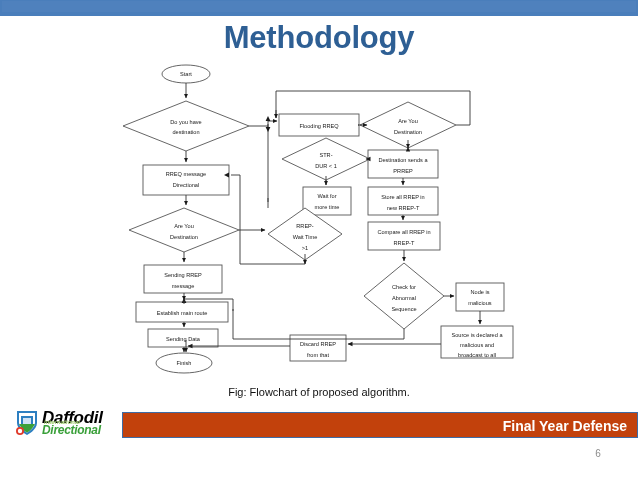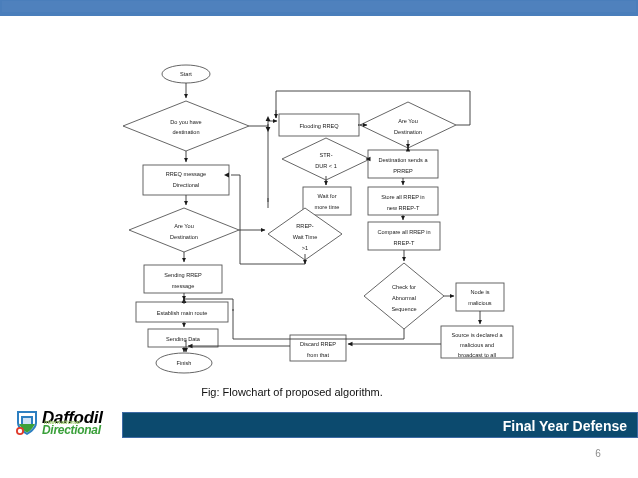--- a/index.html
+++ b/index.html
@@ -46,26 +46,27 @@
     fill:#1a1a1a;
   }
 
   
   .caption{
     position:absolute;left:0;top:386px;width:584px;
     text-align:center;
     font-size:11px;
     color:#111;
     font-family:"Liberation Sans", sans-serif;
+    padding-left:27px;
   }
 
   
   .footer-bar{
     position:absolute;left:122px;top:412px;width:516px;height:26px;
-    background:#0c4a6e;
+    background:#c2410c;
     border:1px solid #3e6ba5;
     box-sizing:border-box;
   }
   .footer-label{
     position:absolute;right:10px;top:0;height:26px;line-height:26px;
     color:#ffffff;font-size:14px;font-weight:bold;
     font-family:"Liberation Sans", sans-serif;
   }
 
   
@@ -107,20 +108,21 @@
 </style>
 </head>
 <body>
 
 <div class="slide">
 
   <div class="topbar">
     <div class="topbar-inner"></div>
   </div>
 
+  <div class="title">Methodology</div>
 
   <div class="chart">
     <svg width="420" height="330" viewBox="0 0 420 330" xmlns="http://www.w3.org/2000/svg">
       <defs>
         <marker id="ah" markerWidth="6" markerHeight="6" refX="5" refY="3" orient="auto" markerUnits="strokeWidth">
           <path d="M0,0.6 L5.4,3 L0,5.4 z" fill="#1a1a1a"></path>
         </marker>
       </defs>
 
       <g stroke="#555555" stroke-width="0.9" fill="#ffffff">

